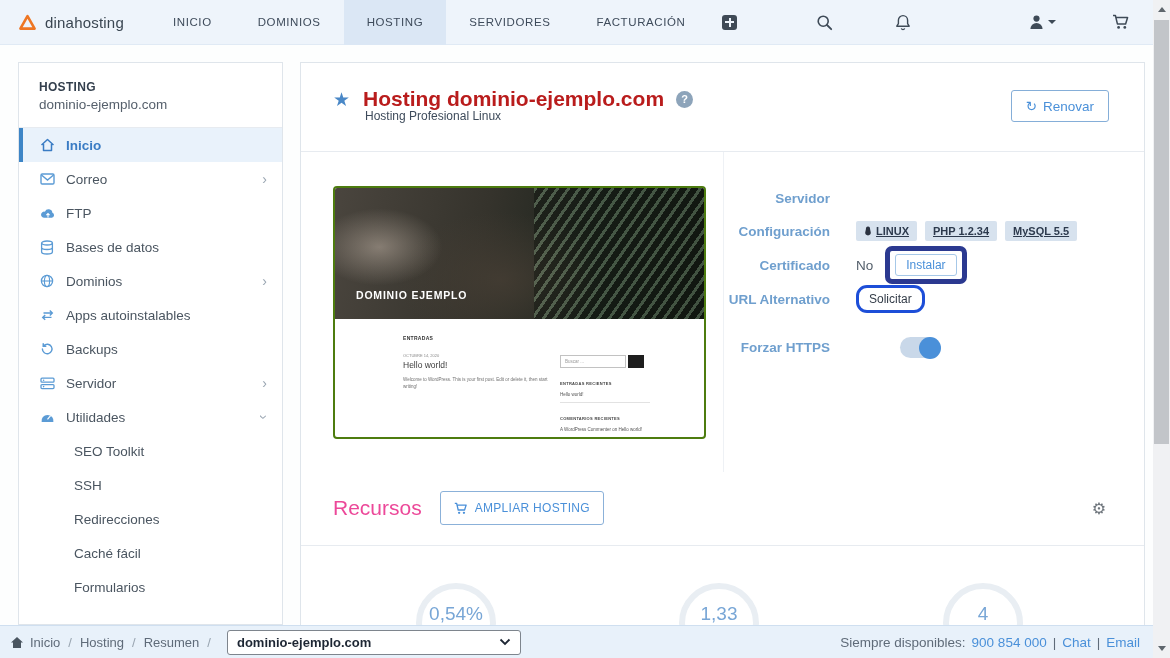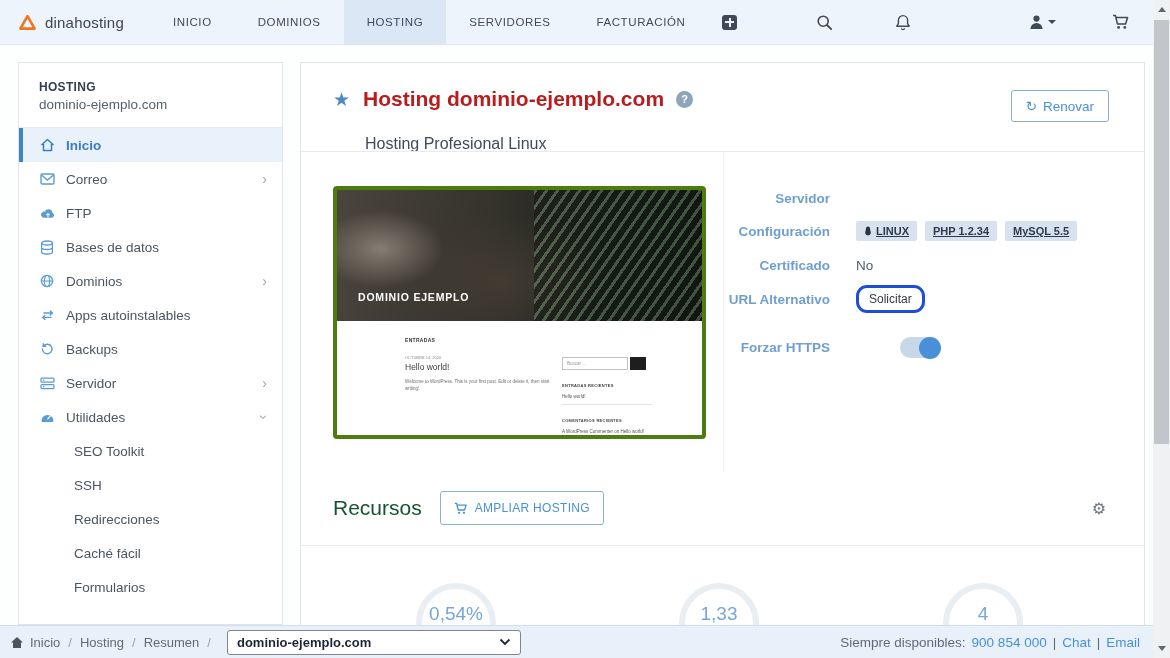--- a/index.html
+++ b/index.html
@@ -41,32 +41,32 @@
   
   .main-card { position:absolute; left:300px; top:62px; width:845px; height:596px;
     background:#fff; border:1px solid #dfe5eb; }
   .card-head { position:relative; height:88px; }
   .title-row { position:absolute; left:32px; top:24px; display:flex; align-items:center; }
   .star { color:#4a88c7; font-size:19px; margin-right:13px; }
   .page-title { font-size:21px; color:#b91c1c; font-weight:700; }
   .help-circle { width:17px; height:17px; border-radius:50%; background:#8da4ba; color:#fff;
     font-size:11px; font-weight:bold; display:flex; align-items:center; justify-content:center;
     margin-left:12px; cursor:pointer; }
-  .card-subtitle { position:absolute; left:64px; top:72px; font-size:16px; color:#3e4b5b; }
+  .card-subtitle { position:absolute; left:64px; top:46px; font-size:12px; color:#3e4b5b; }
   .btn-renovar { position:absolute; right:35px; top:27px; display:flex; align-items:center; gap:6px;
     border:1px solid #85aed8; border-radius:3px; background:#fff; color:#4a90d9; font-size:13.5px;
     padding:7px 14px; cursor:pointer; }
 
   
   .overview { position:absolute; left:0; top:88px; width:100%; height:320px; border-top:1px solid #e7ebf0; }
   .v-div { position:absolute; left:422px; top:0; height:320px; border-left:1px solid #eef1f5; }
 
   
   .preview { position:absolute; left:32px; top:34px; width:373px; height:253px;
-    border:4px solid #4d7c0f; border-radius:4px; overflow:hidden; background:#fff; cursor:pointer; }
+    border:2px solid #4d7c0f; border-radius:4px; overflow:hidden; background:#fff; cursor:pointer; }
   .hero { position:relative; width:100%; height:131px;
     background:
       radial-gradient(ellipse 90px 55px at 12% 45%, rgba(170,158,146,.65), transparent 70%),
       radial-gradient(ellipse 140px 90px at 45% 70%, rgba(70,62,52,.8), transparent 75%),
       linear-gradient(100deg,#4a453e 0%, #35332c 40%, #1c231c 70%, #151a14 100%); }
   .hero::after { content:""; position:absolute; right:0; top:0; width:46%; height:100%;
     background:repeating-linear-gradient(125deg, rgba(150,190,150,.45) 0 3px, rgba(10,16,10,.55) 3px 9px);
     opacity:.75; }
   .hero-title { position:absolute; left:21px; bottom:18px; color:#fff; font-size:10.5px; font-weight:bold;
     letter-spacing:.8px; z-index:2; }
@@ -101,21 +101,21 @@
     font-size:12px; padding:3px 10px; cursor:pointer; }
   .btn-solicitar { border:3px solid #1d4ed8; border-radius:11px; background:#fff; color:#333c48;
     font-size:12px; padding:4px 10px; cursor:pointer; }
   .toggle { position:relative; width:40px; height:21px; border-radius:11px; background:#c9d8e9; cursor:pointer; }
   .toggle .knob { position:absolute; right:-1px; top:-0.5px; width:22px; height:22px; border-radius:50%;
     background:#4a90d9; }
 
   
   .recursos { position:absolute; left:0; top:408px; width:100%; height:75px;
     border-bottom:1px solid #e7ebf0; display:flex; align-items:center; }
-  .rec-title { font-size:21px; color:#14532d; margin-left:32px; }
+  .rec-title { font-size:21px; color:#ec4899; margin-left:32px; }
   .btn-ampliar { display:flex; align-items:center; gap:7px; margin-left:18px; border:1px solid #8bb1d9;
     border-radius:3px; background:#fff; color:#4a90d9; font-size:12px; letter-spacing:.3px;
     padding:9px 13px; cursor:pointer; }
   .gear { position:absolute; right:38px; font-size:16px; color:#6e757c; cursor:pointer; }
 
   
   .gauge { position:absolute; top:520px; width:80px; height:80px; border:6px solid #e9eef3;
     border-radius:50%; }
   .gauge .gv { display:block; text-align:center; margin-top:14px; font-size:19px; color:#78a6d6; }
   .g1 { left:115px; } .g2 { left:378px; } .g3 { left:642px; }
@@ -358,20 +358,23 @@
               </svg>
             </span>
           <span>LINUX</span>
         </span>
         <span class="badge">PHP 1.2.34</span>
         <span class="badge">MySQL 5.5</span>
       </div>
       <div class="d-row r3">
         <span class="d-label">Certificado</span>
         <span class="d-val">No</span>
+        <span class="hl-box">
+          <button class="btn-instalar">Instalar</button>
+        </span>
       </div>
       <div class="d-row r4">
         <span class="d-label">URL Alternativo</span>
         <button class="btn-solicitar">Solicitar</button>
       </div>
       <div class="d-row r5">
         <span class="d-label">Forzar HTTPS</span>
         <span class="toggle">
             <span class="knob"></span>
           </span>

